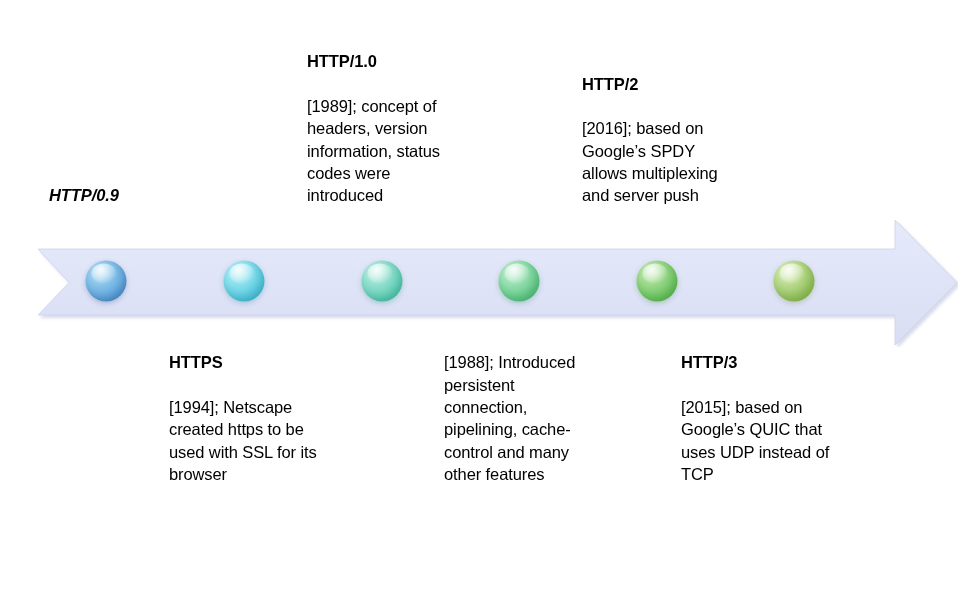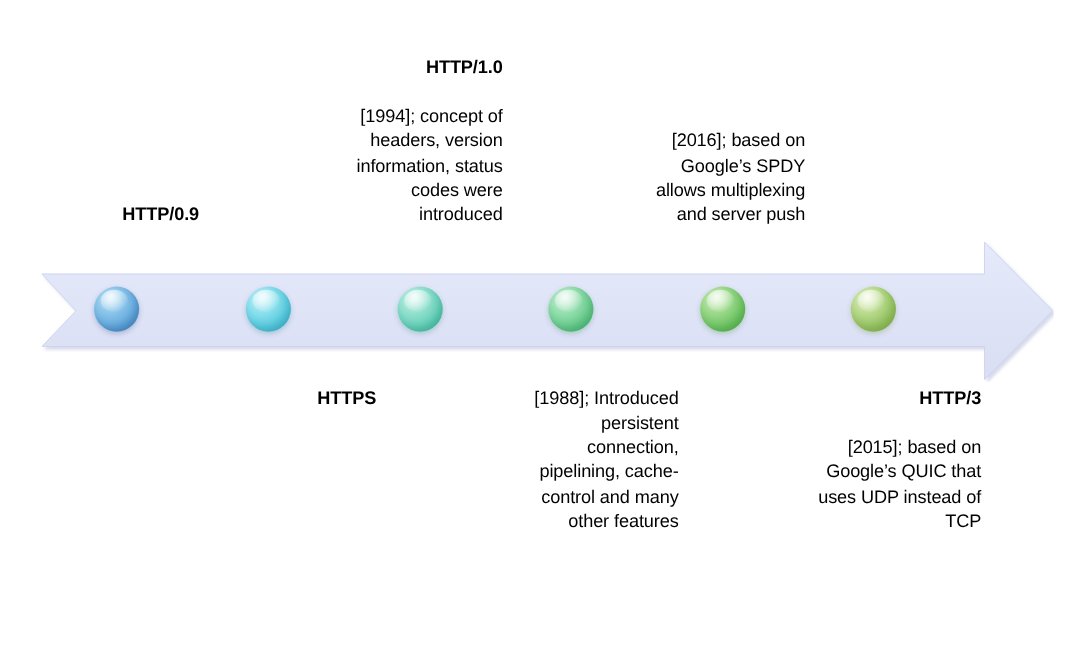--- a/index.html
+++ b/index.html
@@ -53,21 +53,21 @@
     background: radial-gradient(ellipse at 38% 28%,
                 rgba(255,255,255,0.85) 0%,
                 rgba(255,255,255,0.42) 42%,
                 rgba(255,255,255,0.0) 78%);
     pointer-events: none;
   }
 
   
   .label {
     position: absolute;
-    text-align: right;
+    text-align: left;
     color: #000000;
     font-size: 16.5px;
     line-height: 1.355;
     font-stretch: condensed;
     letter-spacing: -0.1px;
     white-space: pre-line;
   }
   .label .label-title {
     display: block;
     font-weight: bold;
@@ -76,21 +76,20 @@
   }
   .label .label-body {
     display: block;
     font-weight: normal;
   }
   .label.above {
     transform: translateX(-50%);
   }
   .label.below {
     transform: translateX(-50%);
-    margin-left: 23px;
   }
 </style>
 </head>
 <body>
 
 <div id="timeline-canvas">
 
   <svg class="arrow-shape" viewBox="0 0 920 128" aria-hidden="true">
     <defs>
       <linearGradient id="arrowFill" x1="0" y1="0" x2="0" y2="1">
@@ -143,39 +142,41 @@
                 box-shadow: 0 2px 5px rgba(70,140,60,0.30), inset -3px -4px 7px rgba(40,120,40,0.22);"></div>
     <div class="gloss"></div>
   </div>
 
   <div class="marker" style="left:794px; top:281px;">
     <div class="sphere" style="background: radial-gradient(circle at 34% 28%, #e2f0c6 0%, #bcdc92 30%, #9cc86a 58%, #85b851 82%, #76ab43 100%);
                 box-shadow: 0 2px 5px rgba(110,140,60,0.30), inset -3px -4px 7px rgba(90,120,40,0.22);"></div>
     <div class="gloss"></div>
   </div>
 
-  <div class="label above" style="left:106px; bottom:378px; width:150px;">
+  <div class="label above" style="left:124px; bottom:378px; width:150px;font-style:italic;">
     <span class="label-title">HTTP/0.9</span>
   </div>
 
   <div class="label above" style="left:382px; bottom:378px; width:150px;">
     <span class="label-title">HTTP/1.0</span>
-    <span class="label-body">[1994]; concept of headers, version information, status codes were introduced</span>
+    <span class="label-body">[1989]; concept of headers, version information, status codes were introduced</span>
   </div>
 
   <div class="label above" style="left:657px; bottom:378px; width:150px;">
+    <span class="label-title">HTTP/2</span>
     <span class="label-body">[2016]; based on Google’s SPDY allows multiplexing and server push</span>
   </div>
 
   <div class="label below" style="left:244px; top:329px; width:150px;">
     <span class="label-title">HTTPS</span>
+    <span class="label-body">[1994]; Netscape created https to be used with SSL for its browser</span>
   </div>
 
   <div class="label below" style="left:519px; top:329px; width:150px;">
     <span class="label-body">[1988]; Introduced persistent connection, pipelining, cache-control and many other features</span>
   </div>
 
-  <div class="label below" style="left:794px; top:329px; width:150px;">
+  <div class="label below" style="left:756px; top:329px; width:150px;">
     <span class="label-title">HTTP/3</span>
     <span class="label-body">[2015]; based on Google’s QUIC that uses UDP instead of TCP</span>
   </div>
 
 </div>
 
 </body></html>

